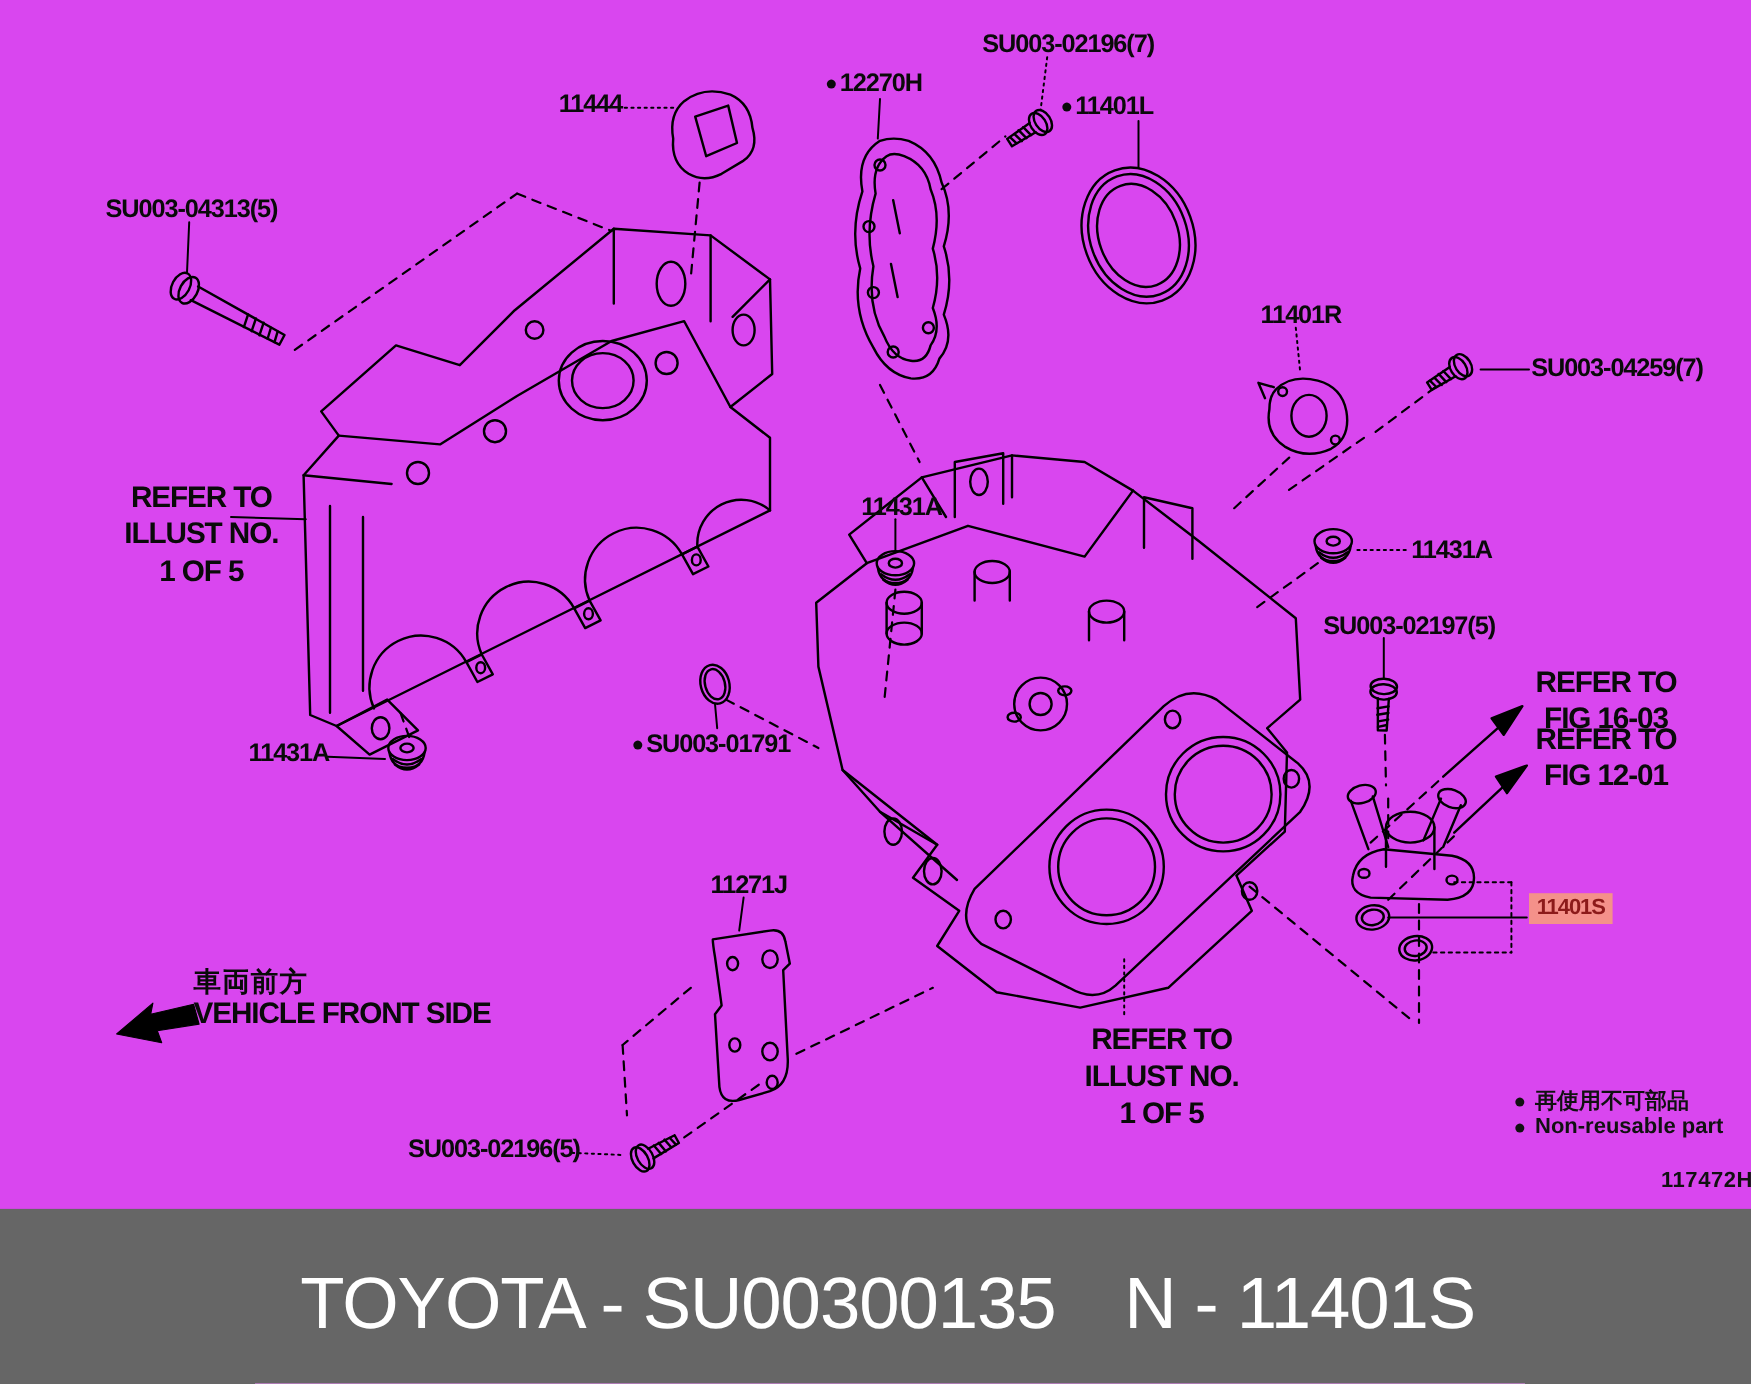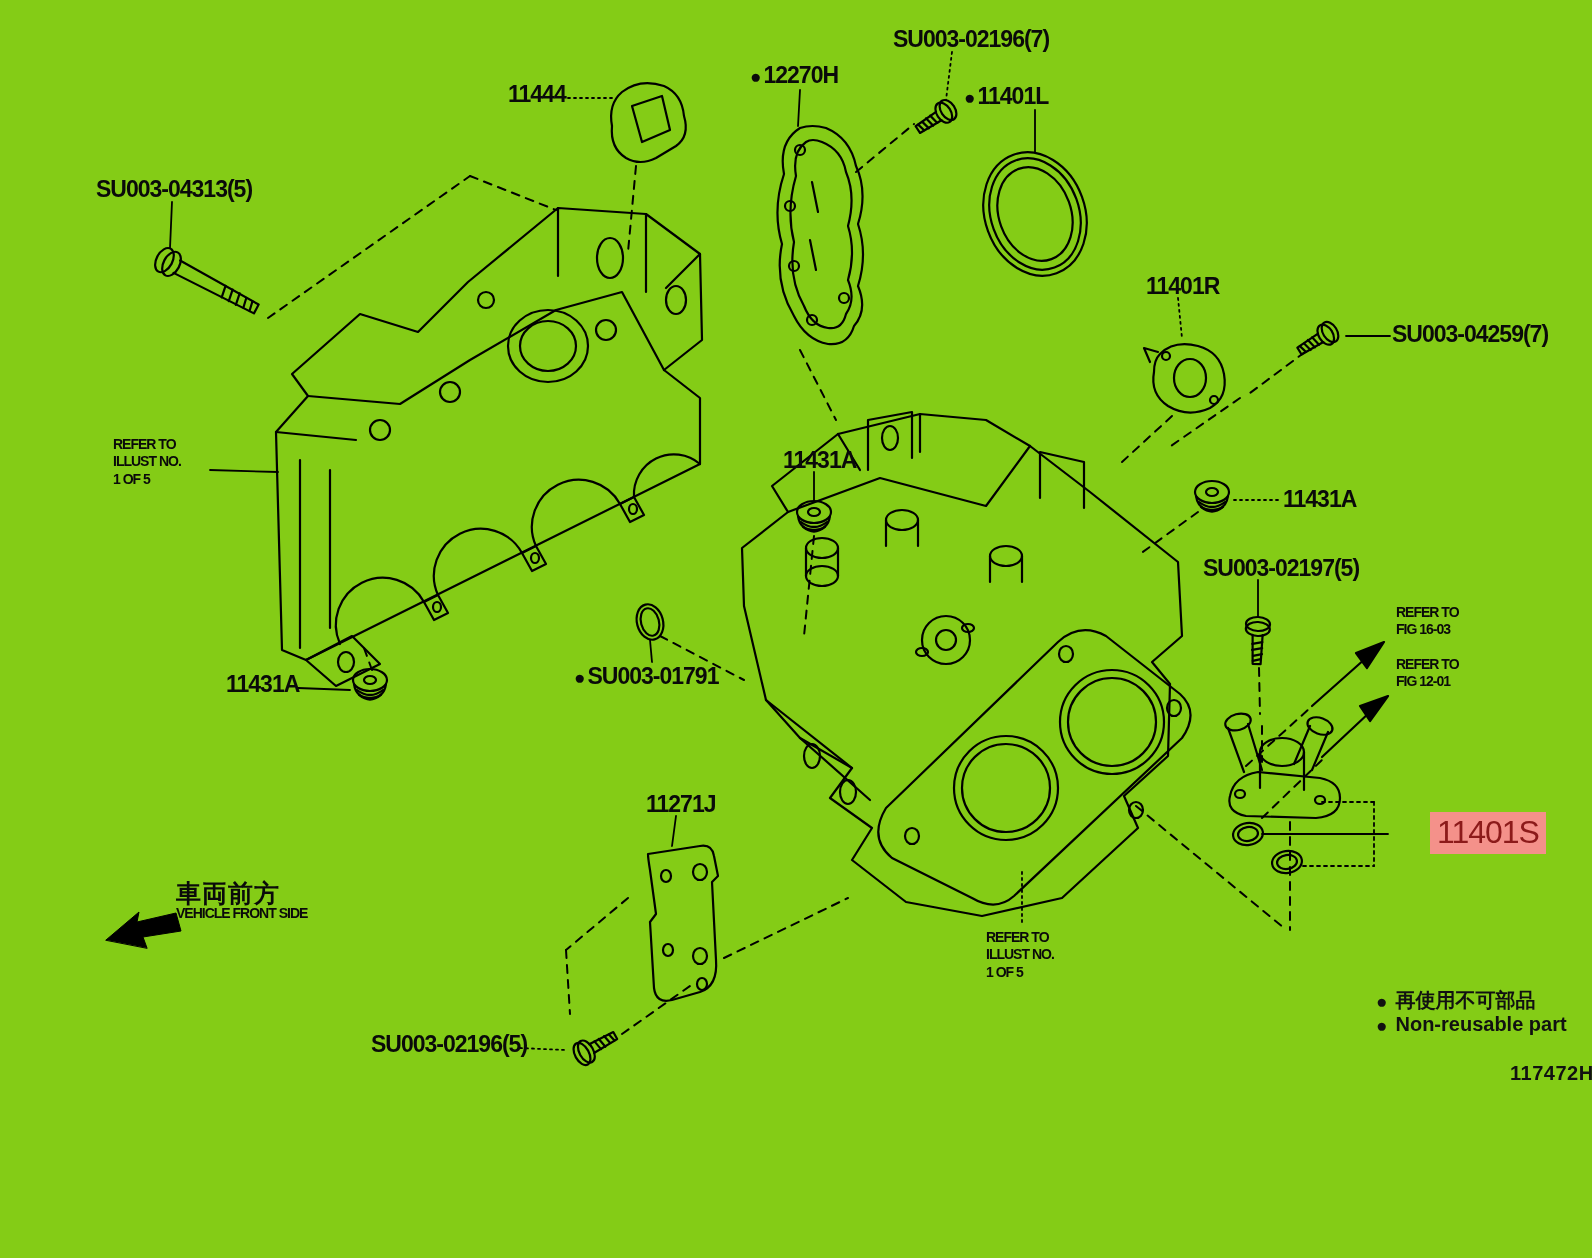--- a/index.html
+++ b/index.html
@@ -1,26 +1,26 @@
 <!DOCTYPE html>
 <html><head>
 <meta charset="utf-8">
 <style>
   html,body{margin:0;padding:0;background:#fff;}
-  .stage{position:relative;width:1592px;height:1258px;background:#84cc16;overflow:hidden;
+  .stage{position:relative;width:1592px;height:1258px;background:#d946ef;overflow:hidden;
          font-family:"Liberation Sans", sans-serif;color:#111;}
   .art{position:absolute;left:0;top:0;}
   .lbl{position:absolute;font-weight:bold;font-size:23px;line-height:1.12;
        letter-spacing:-1px;color:#0a0a0a;white-space:pre-line;}
-  .note{font-size:14px;line-height:1.24;}
+  .note{font-size:27px;line-height:1.24;text-align:center;}
   .row{display:flex;align-items:center;gap:3px;}
   .dot{font-size:19px;line-height:1;transform:translateY(1px);}
   .jp{font-size:25px;letter-spacing:1px;}
-  .hl{position:absolute;font-weight:normal;font-size:32px;letter-spacing:-1px;
-      padding:2px 7px 3px 7px;margin-left:40px;}
+  .hl{position:absolute;font-weight:bold;font-size:20px;letter-spacing:-1px;
+      padding:2px 7px 3px 7px;}
   .legend-row{position:absolute;display:flex;align-items:center;gap:8px;
       font-weight:bold;font-size:20px;letter-spacing:0;}
   .dwgno{position:absolute;font-weight:bold;font-size:20px;letter-spacing:0.5px;}
   .footer{position:absolute;left:0;top:1099px;width:1592px;height:159px;}
   .footer span{position:absolute;font-size:66px;line-height:1;font-weight:normal;
       letter-spacing:-1px;}
 </style>
 </head>
 <body>
 
@@ -322,14 +322,18 @@
     <span class="dot">●</span>
     <span>再使用不可部品</span>
   </div>
   <div class="legend-row" style="left:1376px;top:1013px">
     <span class="dot">●</span>
     <span>Non-reusable part</span>
   </div>
 
   <div class="dwgno" style="left:1510px;top:1062px">117472H</div>
 
+  <div class="footer" id="footer-bar" style="background: rgb(102, 102, 102); color: rgb(255, 255, 255);">
+    <span style="left:273px;top:52px">TOYOTA - SU00300135</span>
+    <span style="left:1022px;top:52px">N - 11401S</span>
+  </div>
 
 </div>
 
 </body></html>

